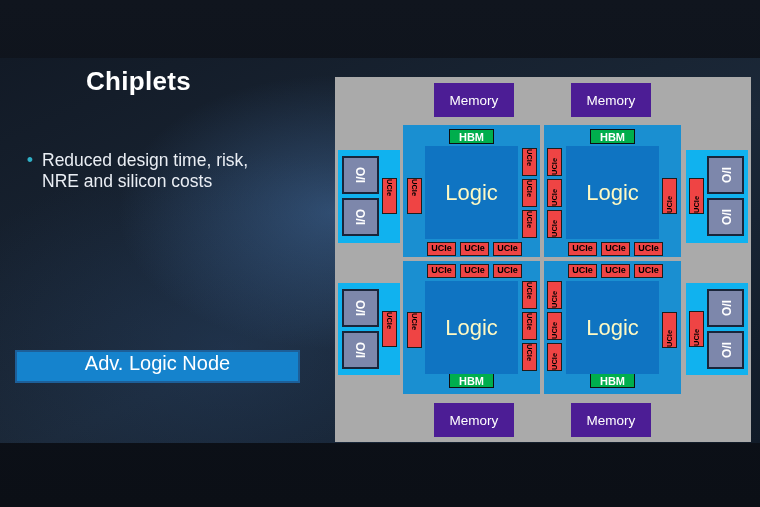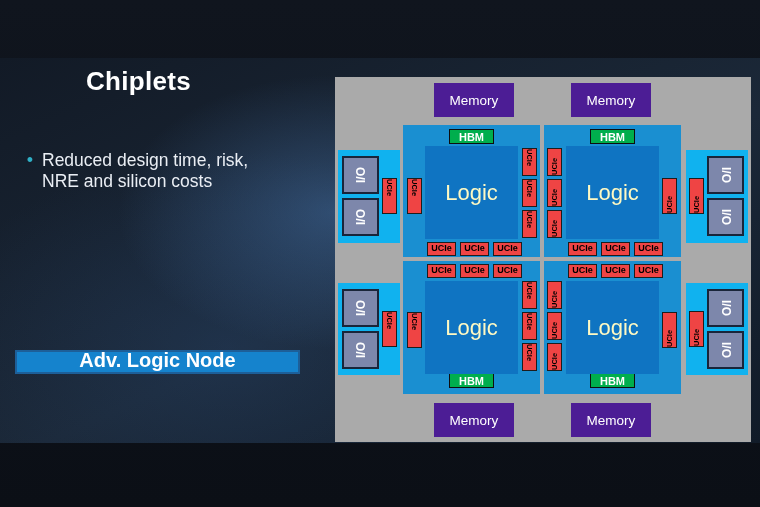--- a/index.html
+++ b/index.html
@@ -21,22 +21,22 @@
     color:#ffffff; font-size:26px; font-weight:bold; letter-spacing:0.3px;
   }
   .bullets { position:absolute; left:10px; top:92px; width:250px; margin:0; padding:0; list-style:none; }
   .bullet {
     display:flex; align-items:flex-start; color:#eaeef4;
     font-size:17.5px; line-height:21px; margin-bottom:13px;justify-content:flex-end;
   }
   .bullet::before { content:"\2022"; color:#2fb0c6; margin:0 9px 0 0; font-size:18px; line-height:21px; }
   .bullet .btext { width:218px; }
   .legend {
-    position:absolute; left:15px; width:285px; height:24px; box-sizing:border-box;
-    display:flex; align-items:flex-end; justify-content:center; font-size:20px;font-weight:bold;
+    position:absolute; left:15px; width:285px; height:33px; box-sizing:border-box;
+    display:flex; align-items:flex-start; justify-content:center; font-size:20px;
   }
   .legend-adv { top:292px; background:#1583cd; color:#ffffff; border:2px solid #1d5f99; }
   .legend-opt { top:335px; background:#20b9ee; color:#000000; border:2px solid #1188bd; }
 
   .panel { position:absolute; left:335px; top:19px; width:416px; height:365px; background:#aaaaaa; }
 
   .mem {
     position:absolute; width:80px; height:34px; background:#4c1d95; color:#ffffff;
     font-size:13.5px; display:flex; align-items:center; justify-content:center;
   }

